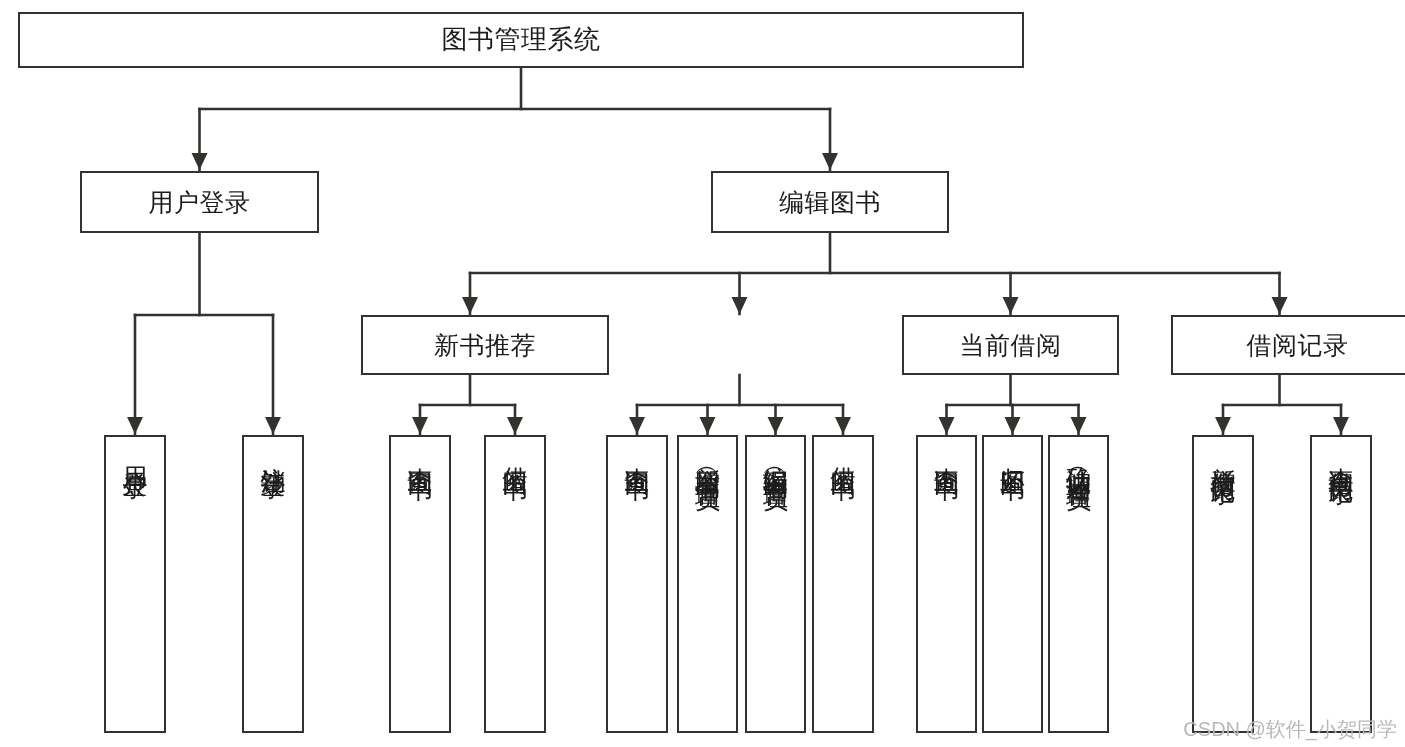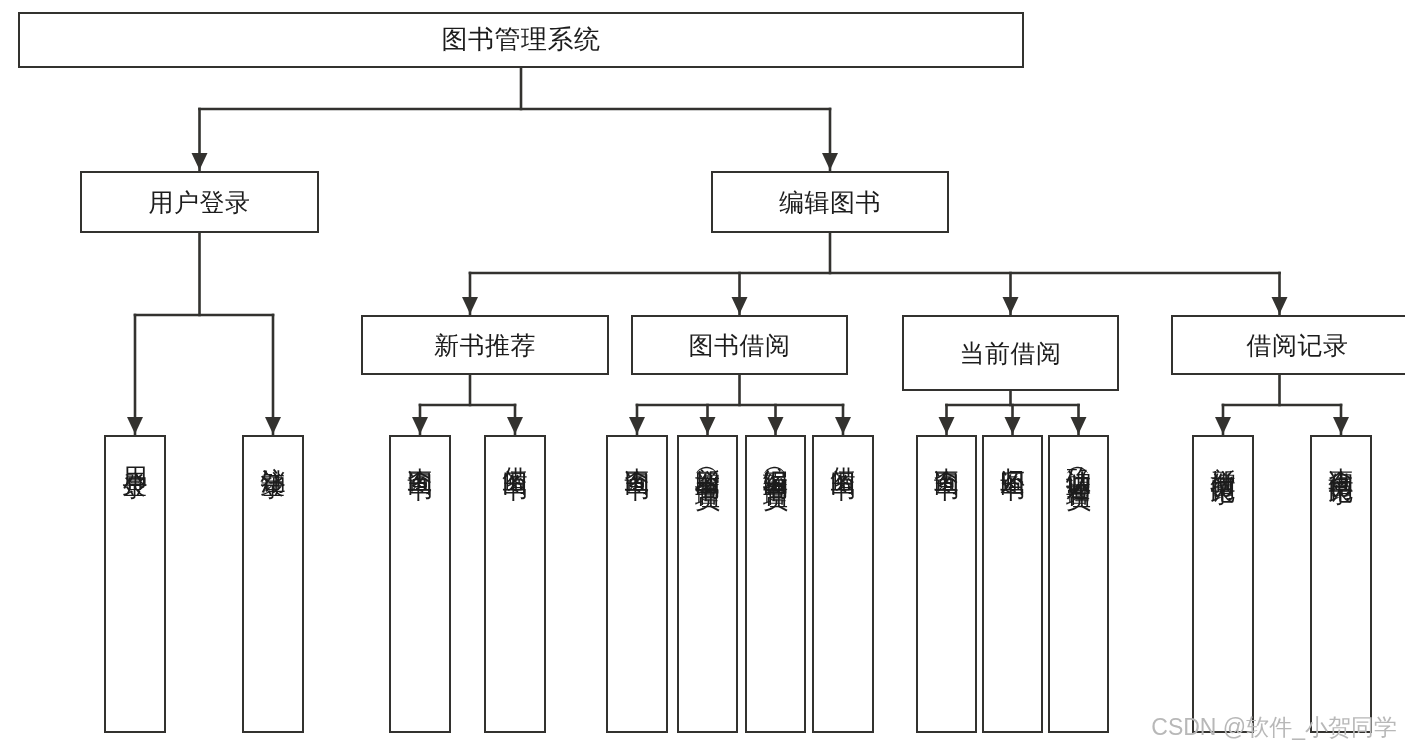--- a/index.html
+++ b/index.html
@@ -61,21 +61,21 @@
     font-size: 25px;
     letter-spacing: 3px;
     line-height: 1;
     white-space: nowrap;
   }
   #root-node .node-label { font-size: 26px; }
   #watermark {
     position: absolute;
     right: 8px;
     bottom: 4px;
-    font-size: 23px;
+    font-size: 20px;
     color: #b8b8b8;
     white-space: nowrap;
     z-index: 5;
     font-family: "Liberation Sans", sans-serif;
   }
 </style>
 </head>
 <body>
 
 <div id="diagram-canvas">
@@ -142,24 +142,21 @@
   <div class="node horiz" id="node-user_login" style="left: 80px; top: 171px; width: 239px; height: 62px;">
     <span class="node-label">用户登录</span>
   </div>
   <div class="node horiz" id="node-book_manage" style="left: 711px; top: 171px; width: 238px; height: 62px;">
     <span class="node-label">编辑图书</span>
   </div>
 
   <div class="node horiz" id="node-new_book_rec" style="left: 361px; top: 315px; width: 248px; height: 60px;">
     <span class="node-label">新书推荐</span>
   </div>
-  <div class="node horiz" id="node-book_borrow" style="left: 631px; top: 315px; width: 217px; height: 60px;">
-    <span class="node-label">图书借阅</span>
-  </div>
-  <div class="node horiz" id="node-current_borrow" style="left: 902px; top: 315px; width: 217px; height: 76px;">
+  <div class="node horiz" id="node-current_borrow" style="left: 902px; top: 315px; width: 217px; height: 60px;">
     <span class="node-label">当前借阅</span>
   </div>
   <div class="node horiz" id="node-borrow_record" style="left: 1171px; top: 315px; width: 253px; height: 60px;">
     <span class="node-label">借阅记录</span>
   </div>
 
   <div class="node vert" id="node-leaf_user_login" style="left: 104px; top: 435px; width: 62px; height: 298px;">
     <span class="node-label">用户登录</span>
   </div>
   <div class="node vert" id="node-leaf_logout" style="left: 242px; top: 435px; width: 62px; height: 298px;">

